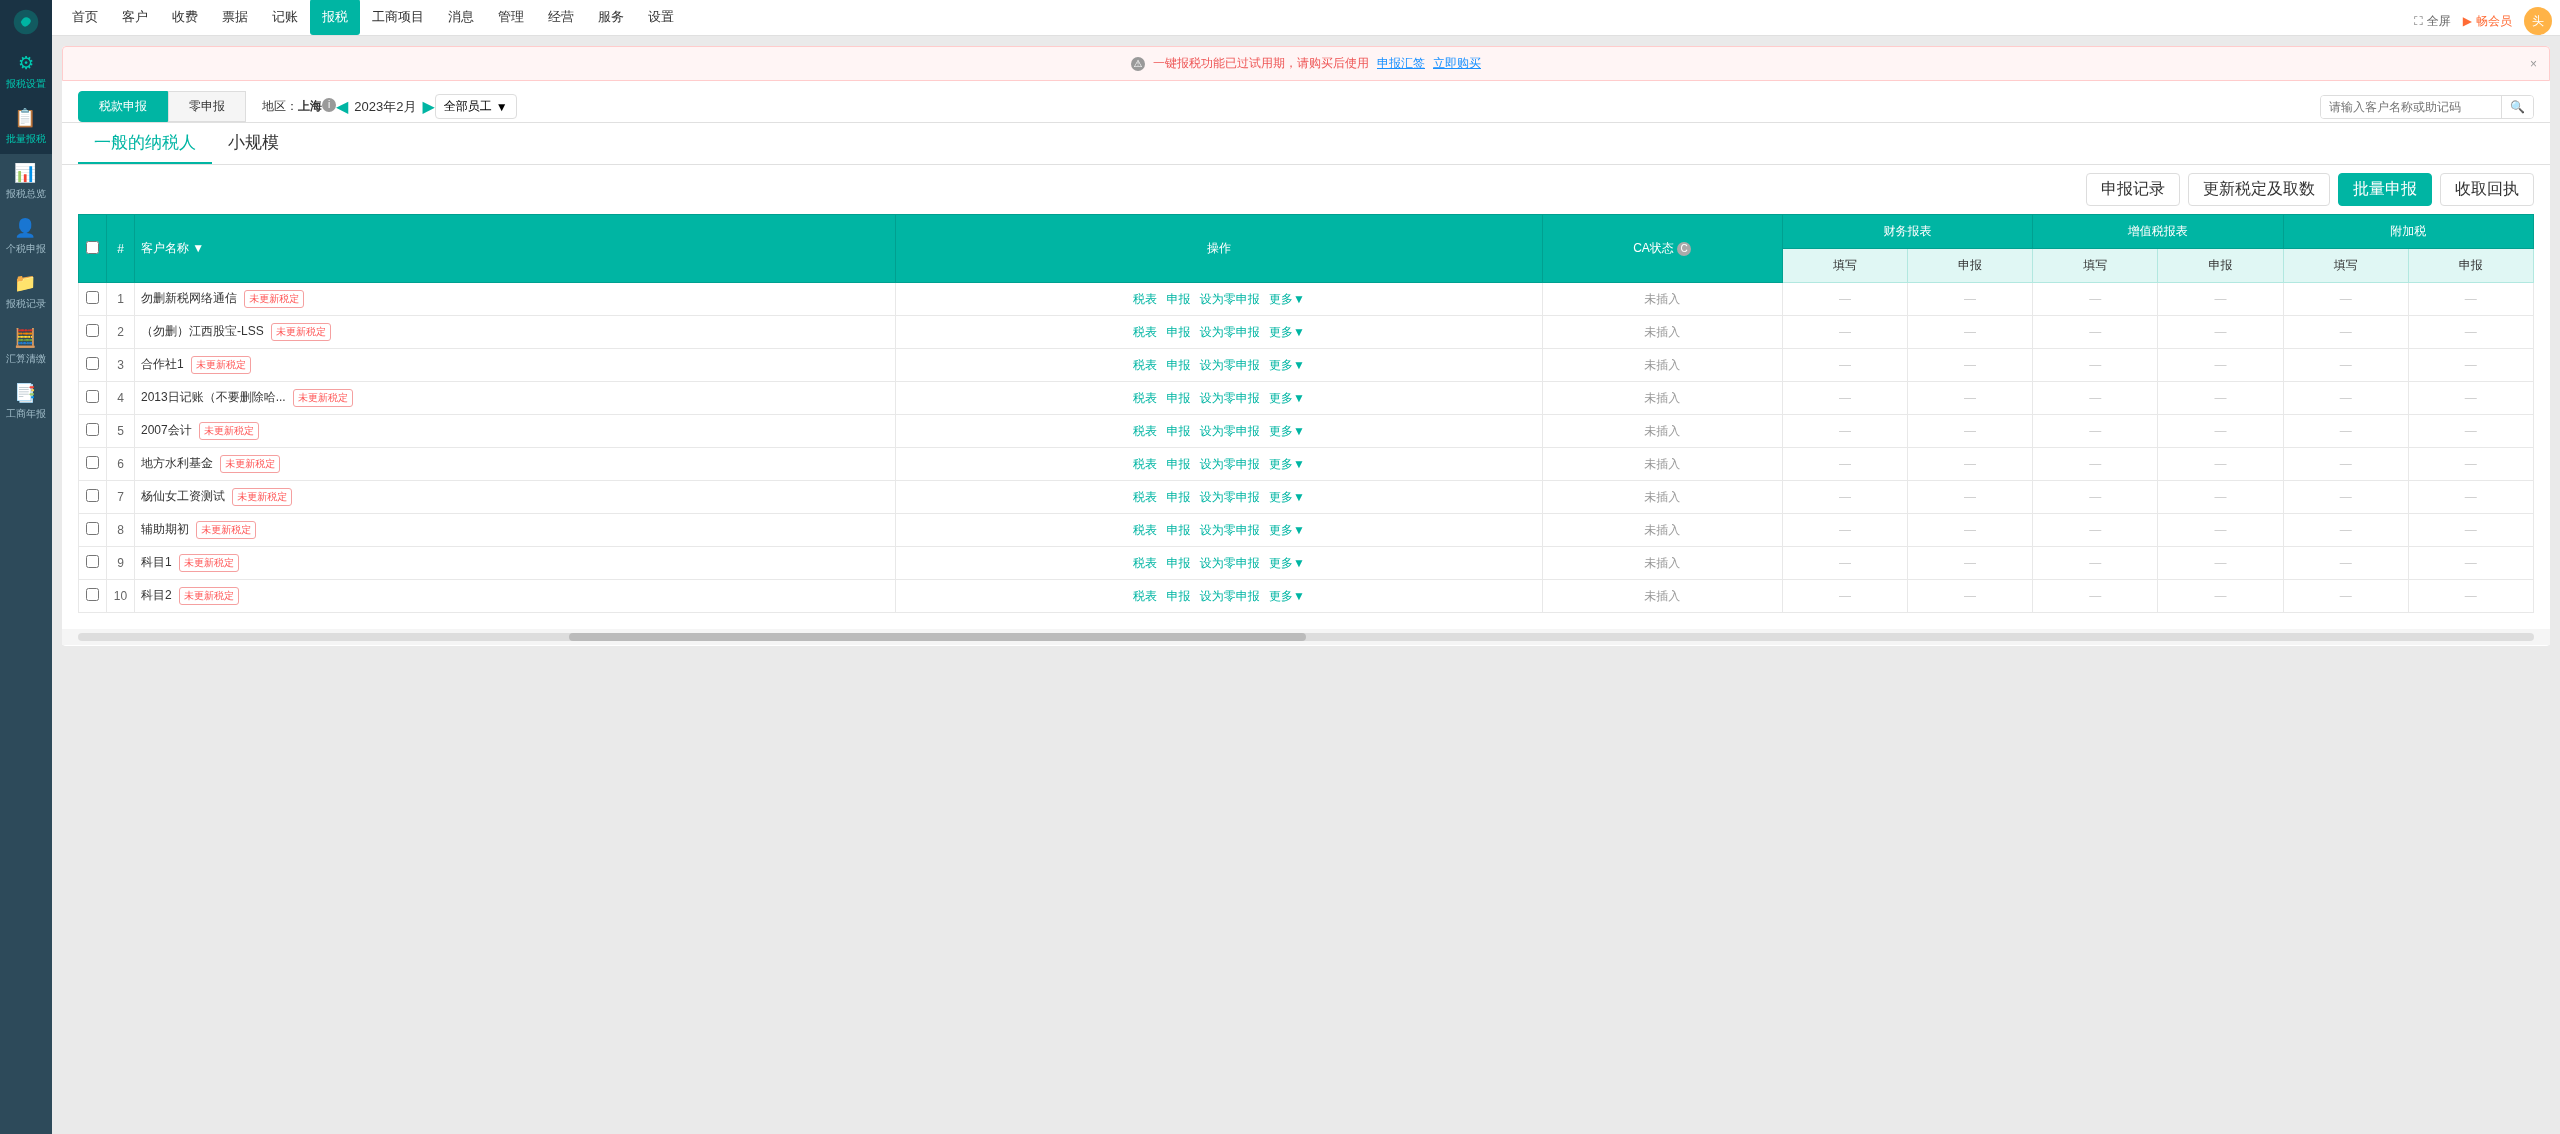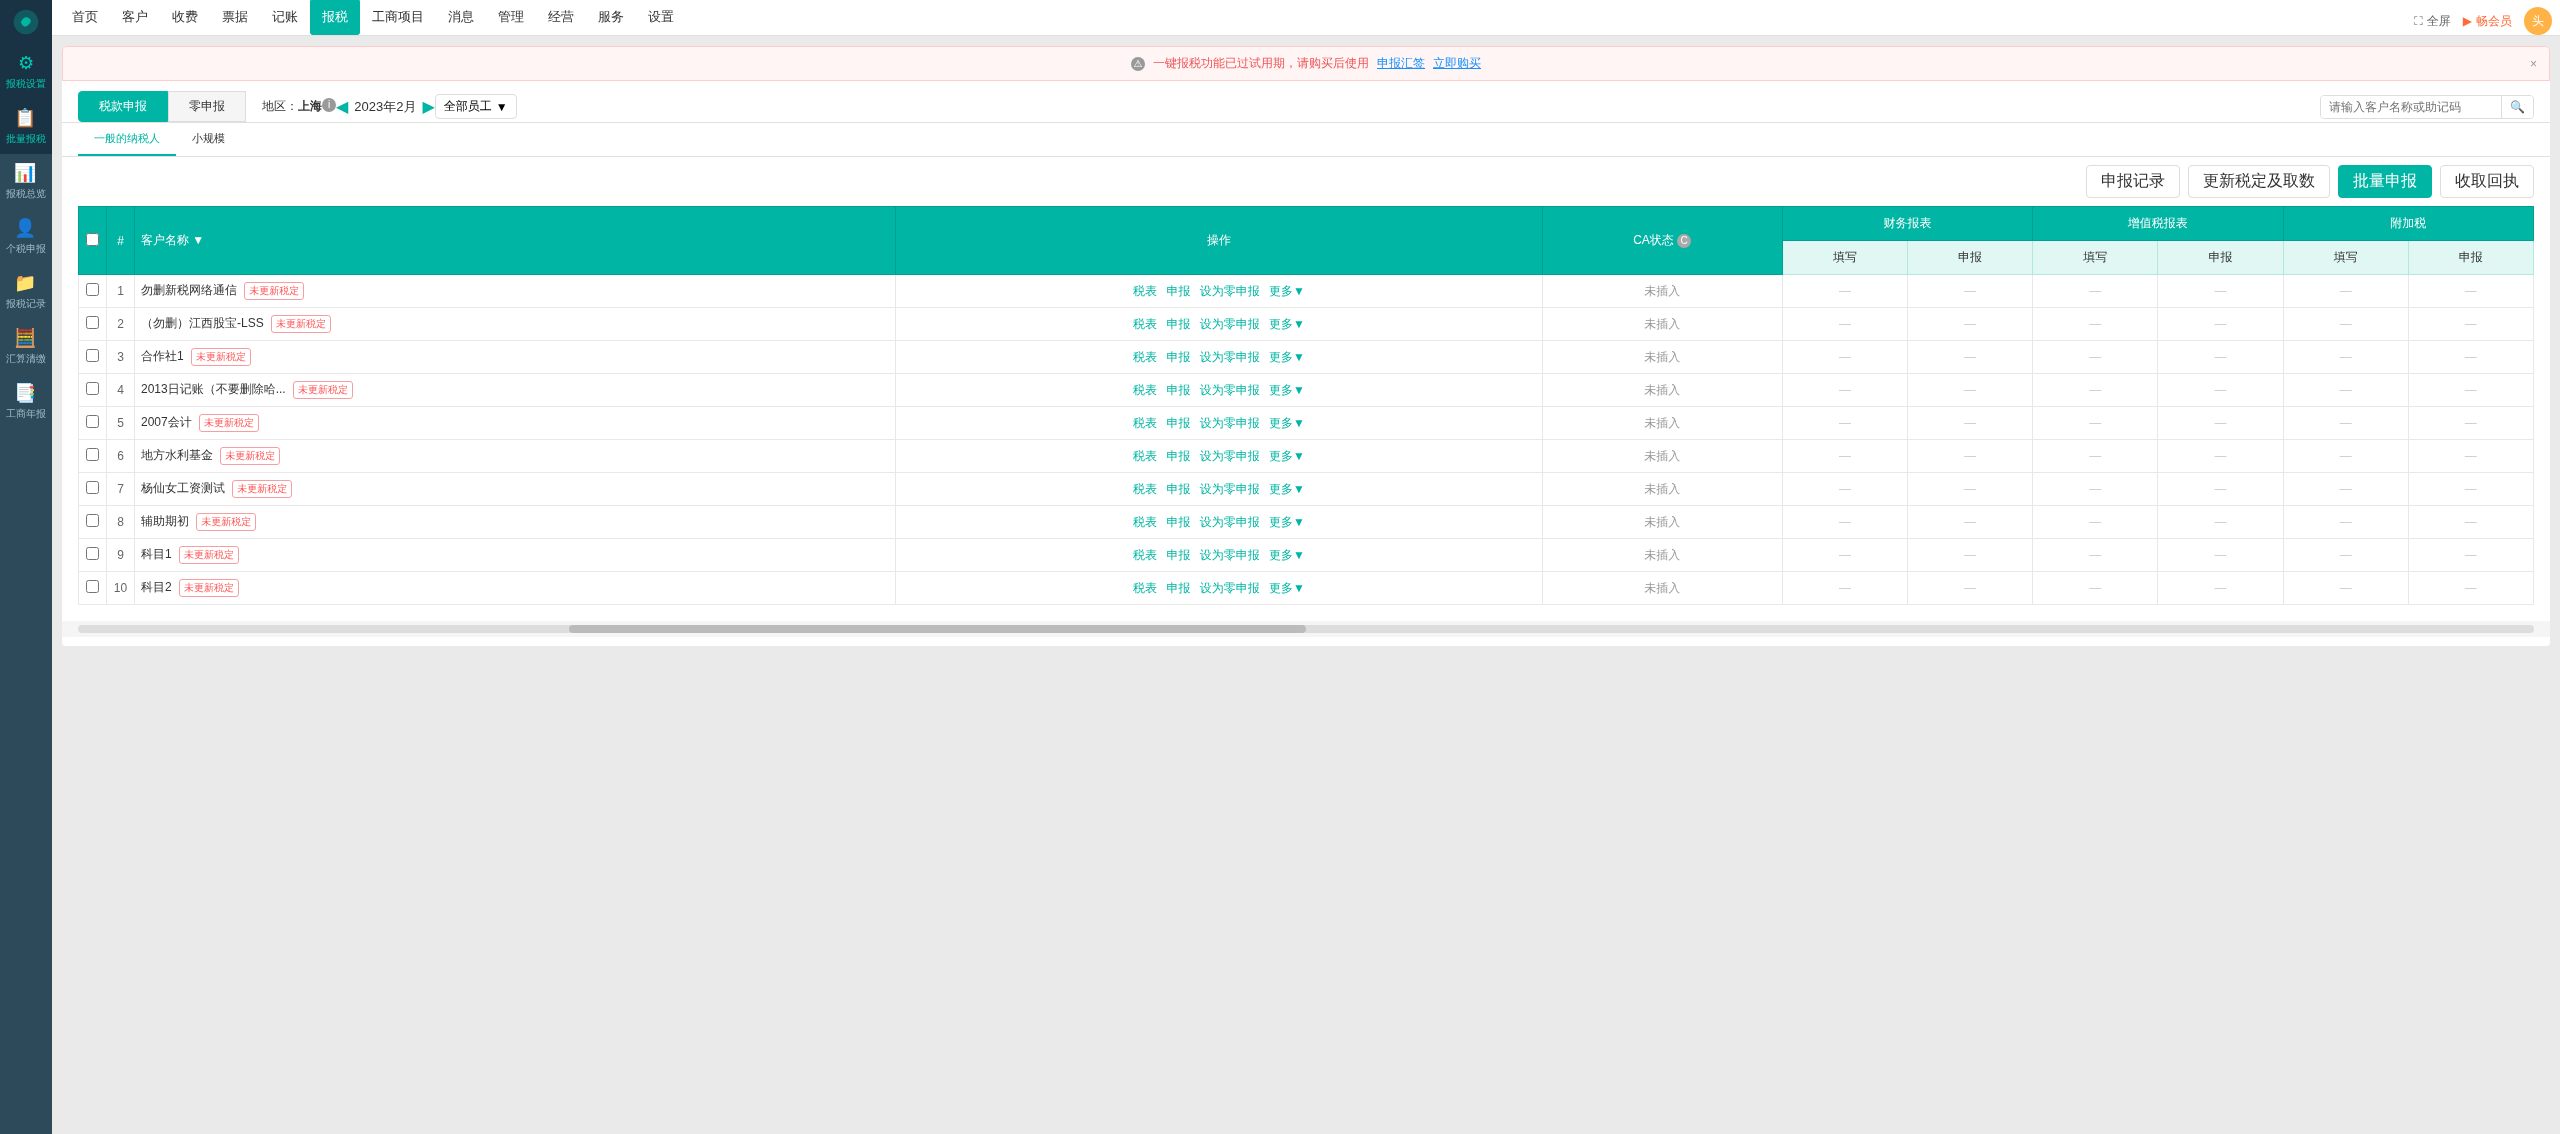--- a/index.html
+++ b/index.html
@@ -178,21 +178,21 @@
     .type-tabs {
       display: flex;
       align-items: center;
       padding: 0 16px;
       background: #fff;
       border-bottom: 1px solid #e0e0e0;
     }
     .type-tab {
       padding: 8px 16px;
       cursor: pointer;
-      font-size: 11px;
+      font-size: 17px;
       color: #333;
       border-bottom: 2px solid transparent;
     }
     .type-tab.active { color: #00b5a3; border-bottom: 2px solid #00b5a3; }
 
     
     .action-row {
       display: flex;
       align-items: center;
       padding: 8px 16px;

